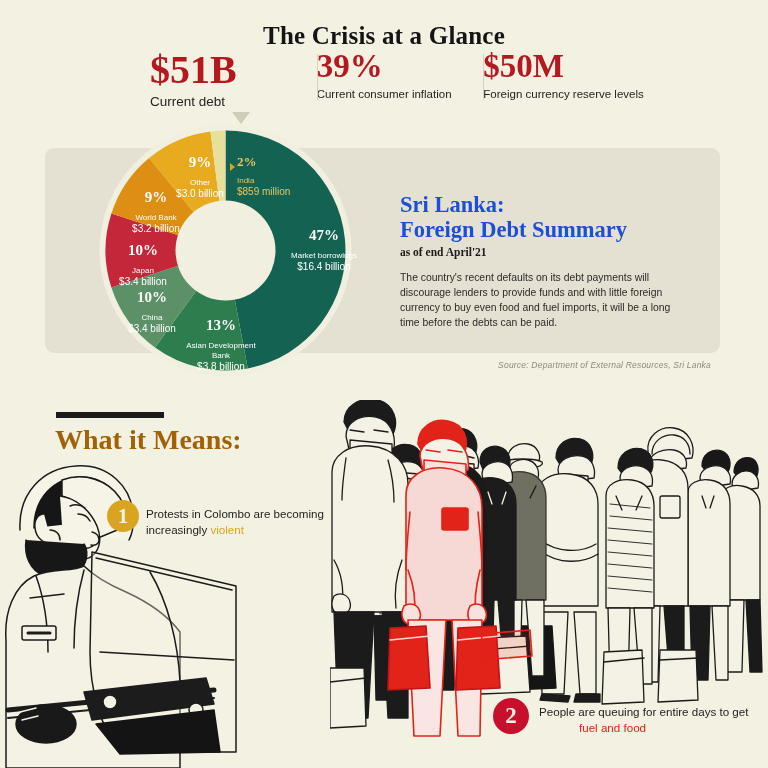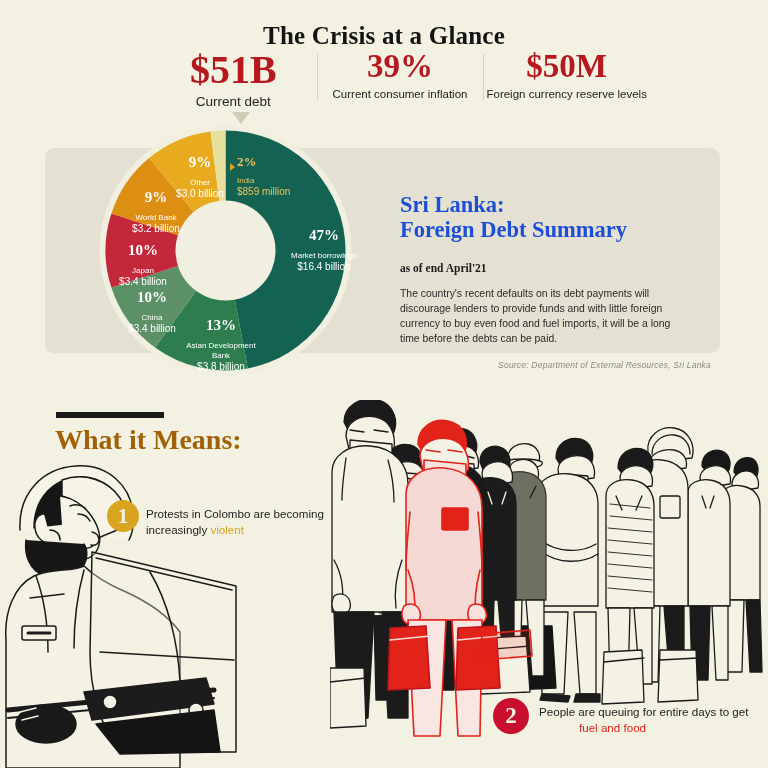--- a/index.html
+++ b/index.html
@@ -11,21 +11,21 @@
   }
   .page{position:relative;width:768px;height:768px;}
 
   
   .title{
     position:absolute;left:0;top:22px;width:768px;text-align:center;
     font-family:"Liberation Serif", serif;font-weight:bold;
     font-size:25px;letter-spacing:.2px;color:#141414;
   }
   .stats{position:absolute;left:150px;top:50px;width:500px;display:flex;}
-  .stat{flex:1;text-align:center;position:relative;}
+  .stat{flex:1;position:relative;}
   .stat + .stat::before{
     content:"";position:absolute;left:0;top:4px;bottom:10px;width:1px;background:#d6d3c0;
   }
   .stat .big{
     font-family:"Liberation Serif", serif;font-weight:bold;color:#b5181f;
     line-height:1;
   }
   .stat.s1 .big{font-size:40px;}
   .stat.s2 .big{font-size:33px;}
   .stat.s3 .big{font-size:33px;}
@@ -62,21 +62,21 @@
     border-left:5px solid #d9a520;
   }
 
   
   .rtext{position:absolute;left:400px;top:192px;width:300px;}
   .rtext h2{
     margin:0;font-family:"Liberation Serif", serif;font-weight:bold;
     font-size:22.5px;line-height:1.13;color:#1d4ed8;
   }
   .rtext .asof{
-    margin-top:19px;font-family:"Liberation Serif", serif;font-weight:bold;
+    margin-top:3px;font-family:"Liberation Serif", serif;font-weight:bold;
     font-size:11.5px;color:#1b1b1b;
   }
   .rtext p{
     margin:13px 0 0;font-size:10.4px;line-height:1.44;color:#2a2a28;width:290px;
   }
 
   
   .rule{position:absolute;left:56px;top:412px;width:108px;height:6px;background:#1a1a1a;}
   .wim{
     position:absolute;left:55px;top:424px;

